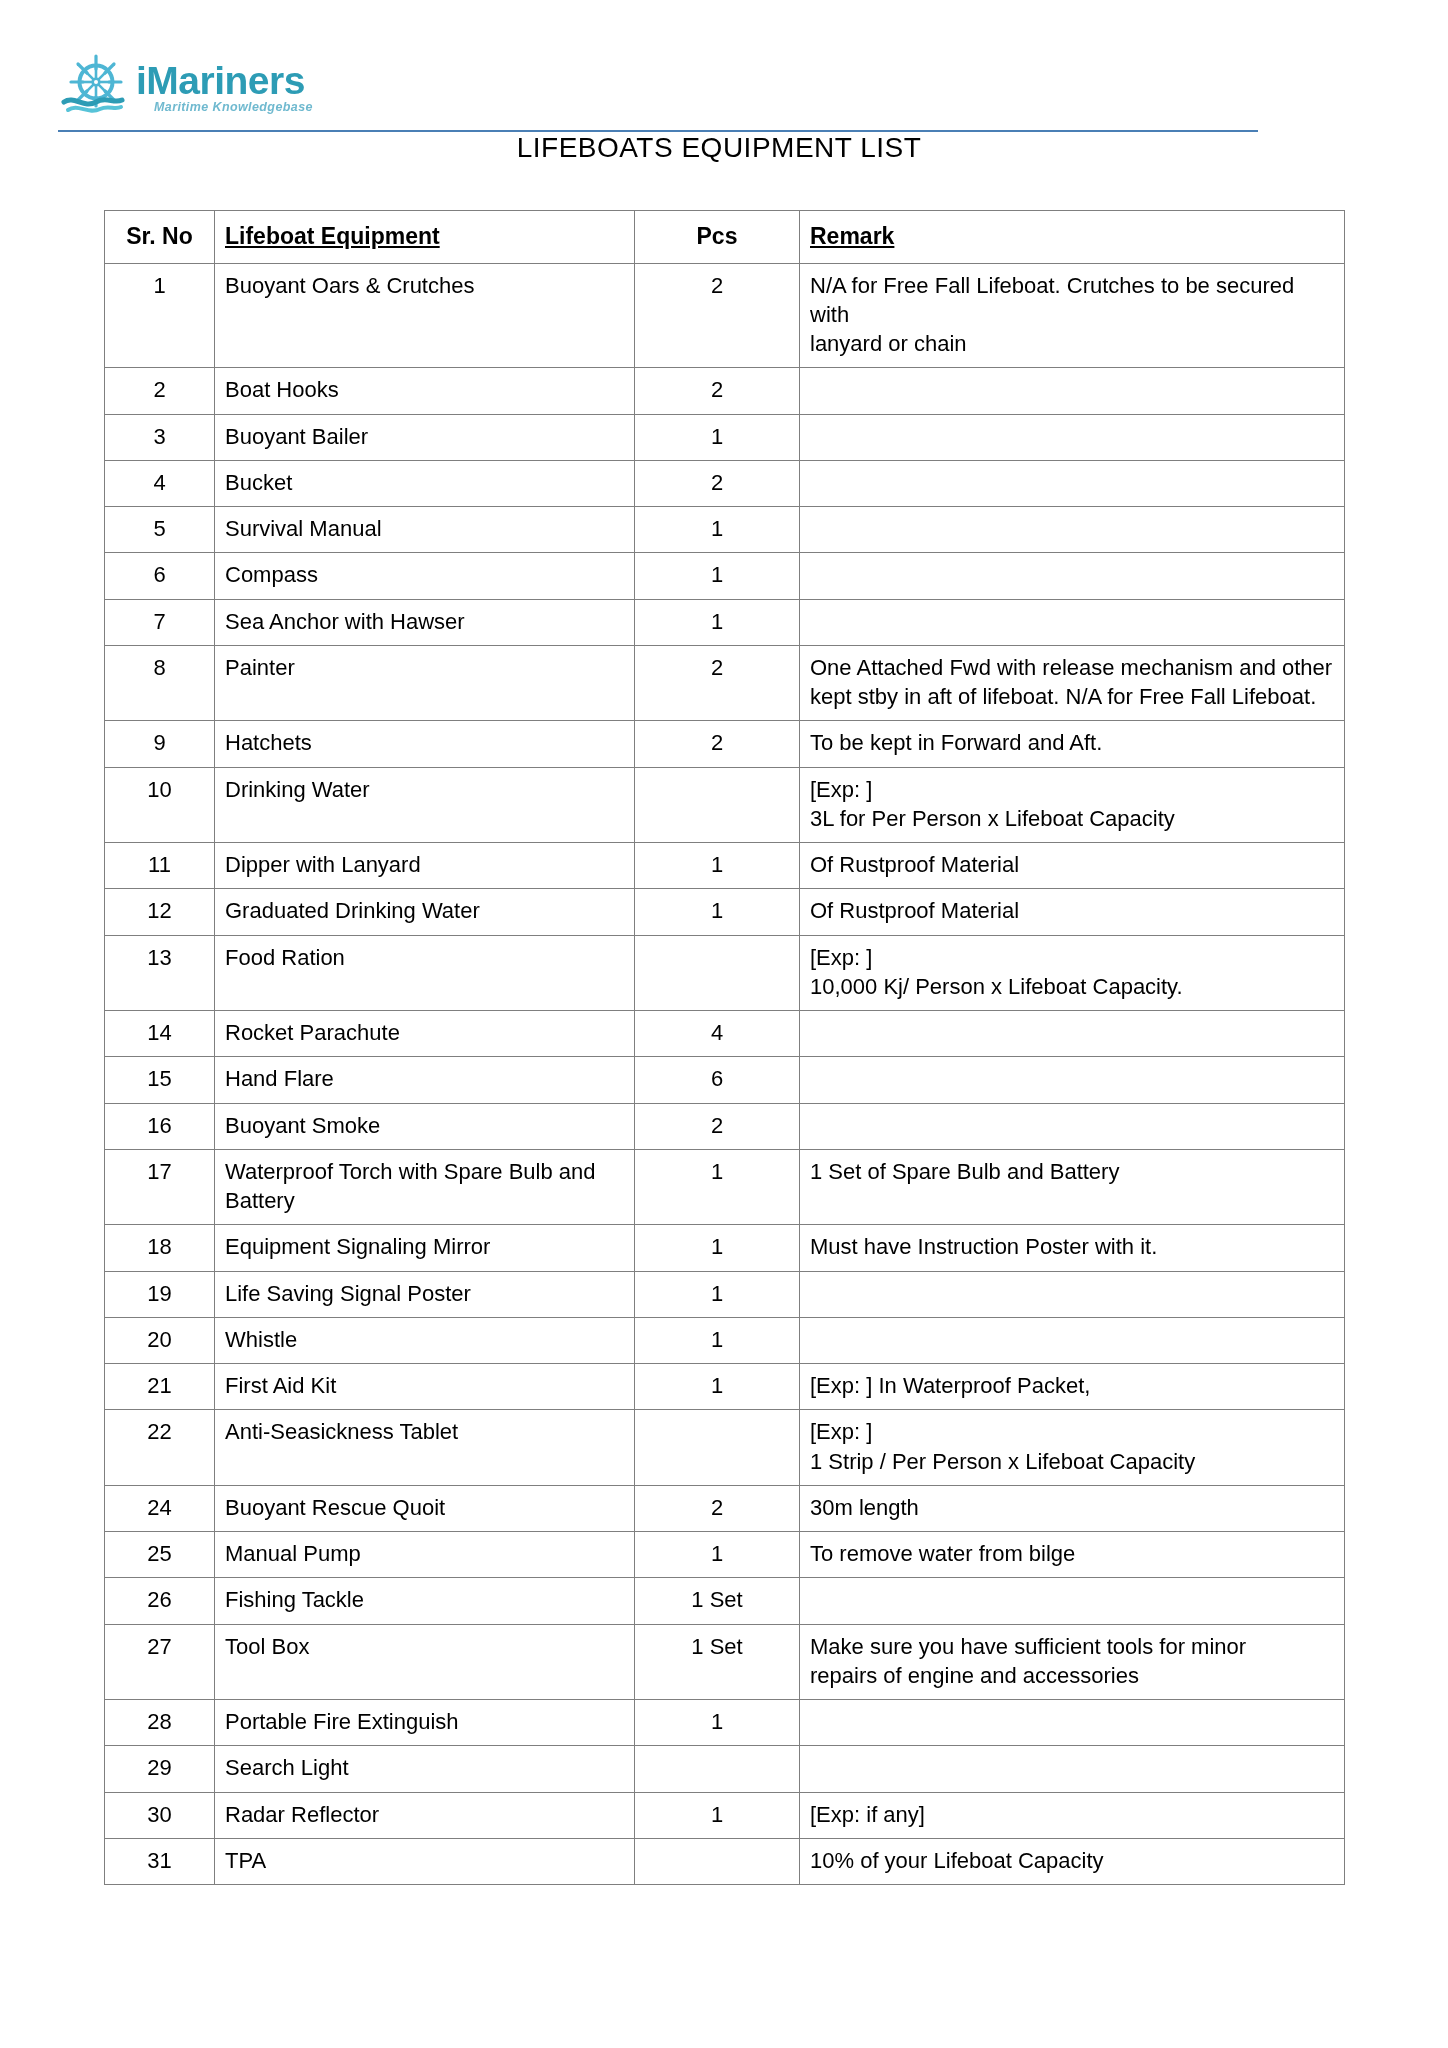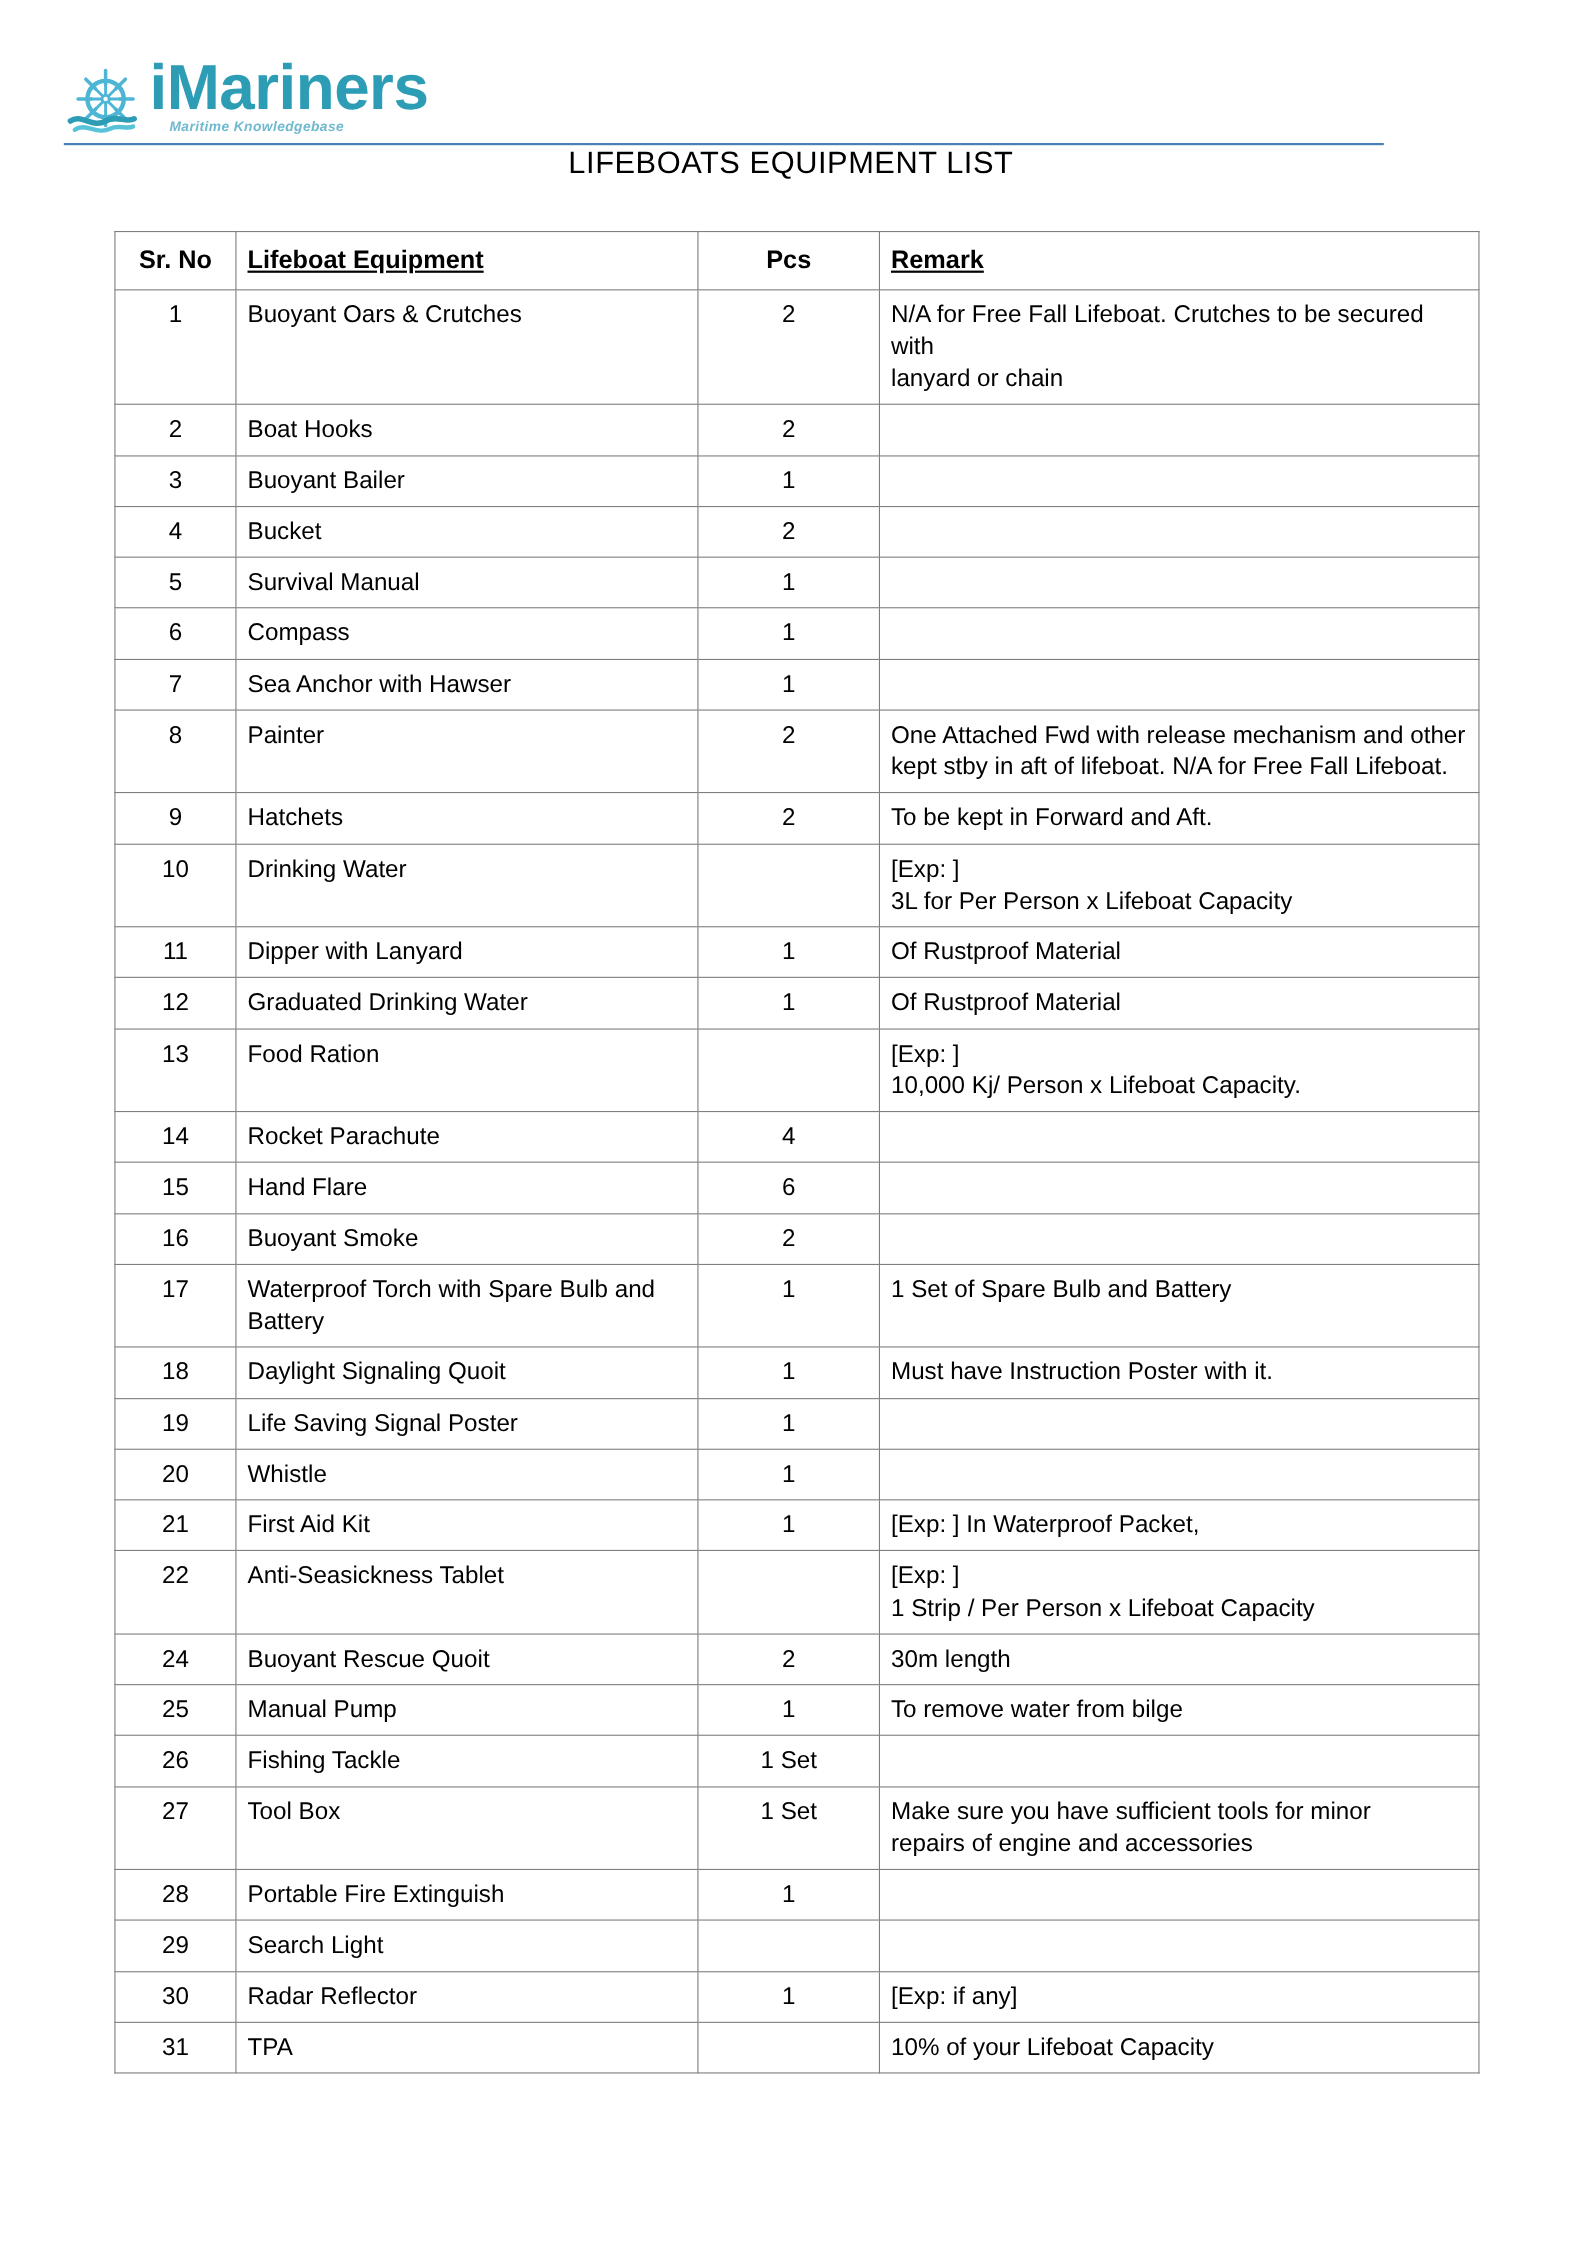--- a/index.html
+++ b/index.html
@@ -42,21 +42,21 @@
     flex: none;
   }
   .logo-mark svg { display: block; }
   .logo-text-wrap {
     display: flex;
     flex-direction: column;
     margin-left: -2px;
     padding-bottom: 2px;
   }
   .logo-word {
-    font-size: 58px;
+    font-size: 39px;
     font-weight: 700;
     letter-spacing: -0.5px;
     line-height: 0.95;
     color: #2d9cb5;
   }
   .logo-tag {
     font-size: 12.5px;
     font-style: italic;
     font-weight: 600;
     letter-spacing: 0.4px;
@@ -322,21 +322,21 @@
           <tr>
             <td class="cell-sr">17</td>
             <td class="cell-equip">Waterproof Torch with Spare Bulb and Battery</td>
             <td class="cell-pcs">1</td>
             <td class="cell-remark">
               <span class="rline">1 Set of Spare Bulb and Battery</span>
             </td>
           </tr>
           <tr>
             <td class="cell-sr">18</td>
-            <td class="cell-equip">Daylight Signaling Quoit</td>
+            <td class="cell-equip">Equipment Signaling Mirror</td>
             <td class="cell-pcs">1</td>
             <td class="cell-remark">
               <span class="rline">Must have Instruction Poster with it.</span>
             </td>
           </tr>
           <tr>
             <td class="cell-sr">19</td>
             <td class="cell-equip">Life Saving Signal Poster</td>
             <td class="cell-pcs">1</td>
             <td class="cell-remark">&nbsp;</td>

